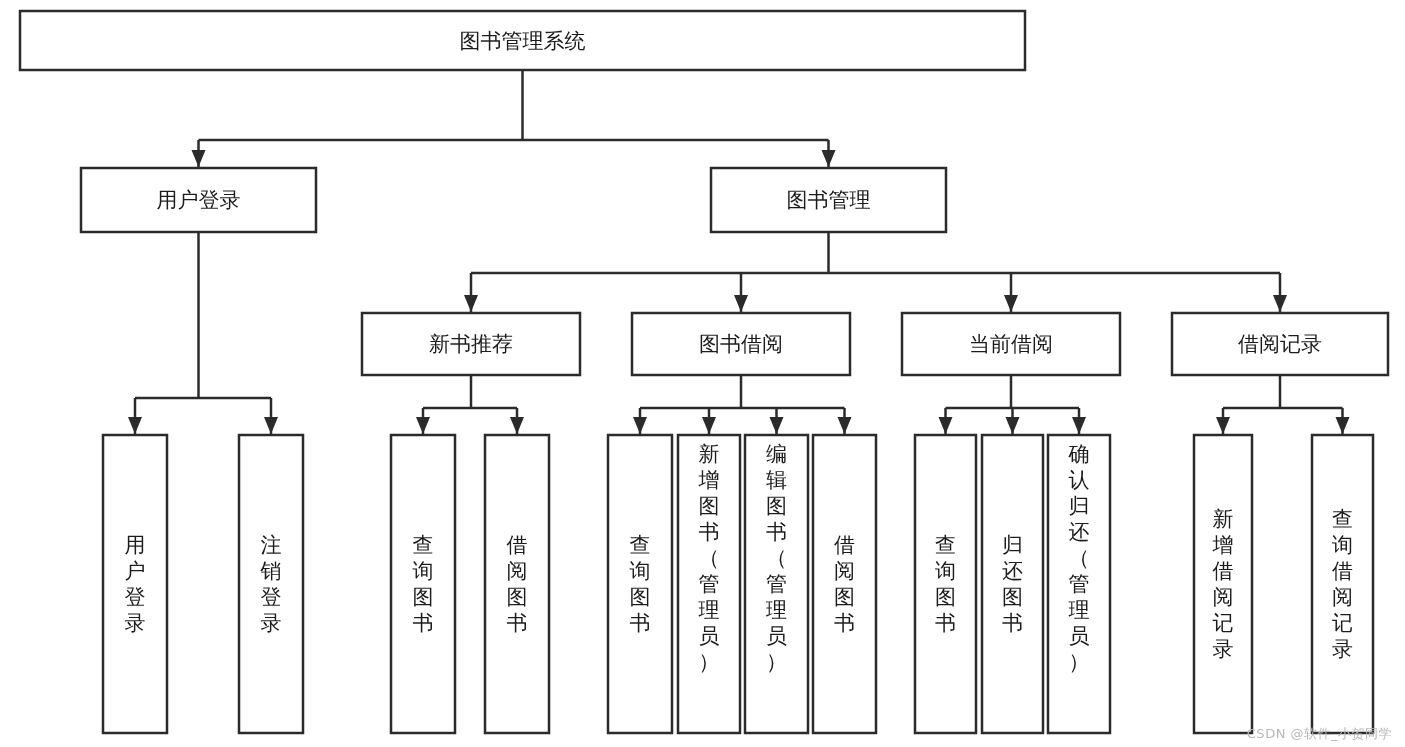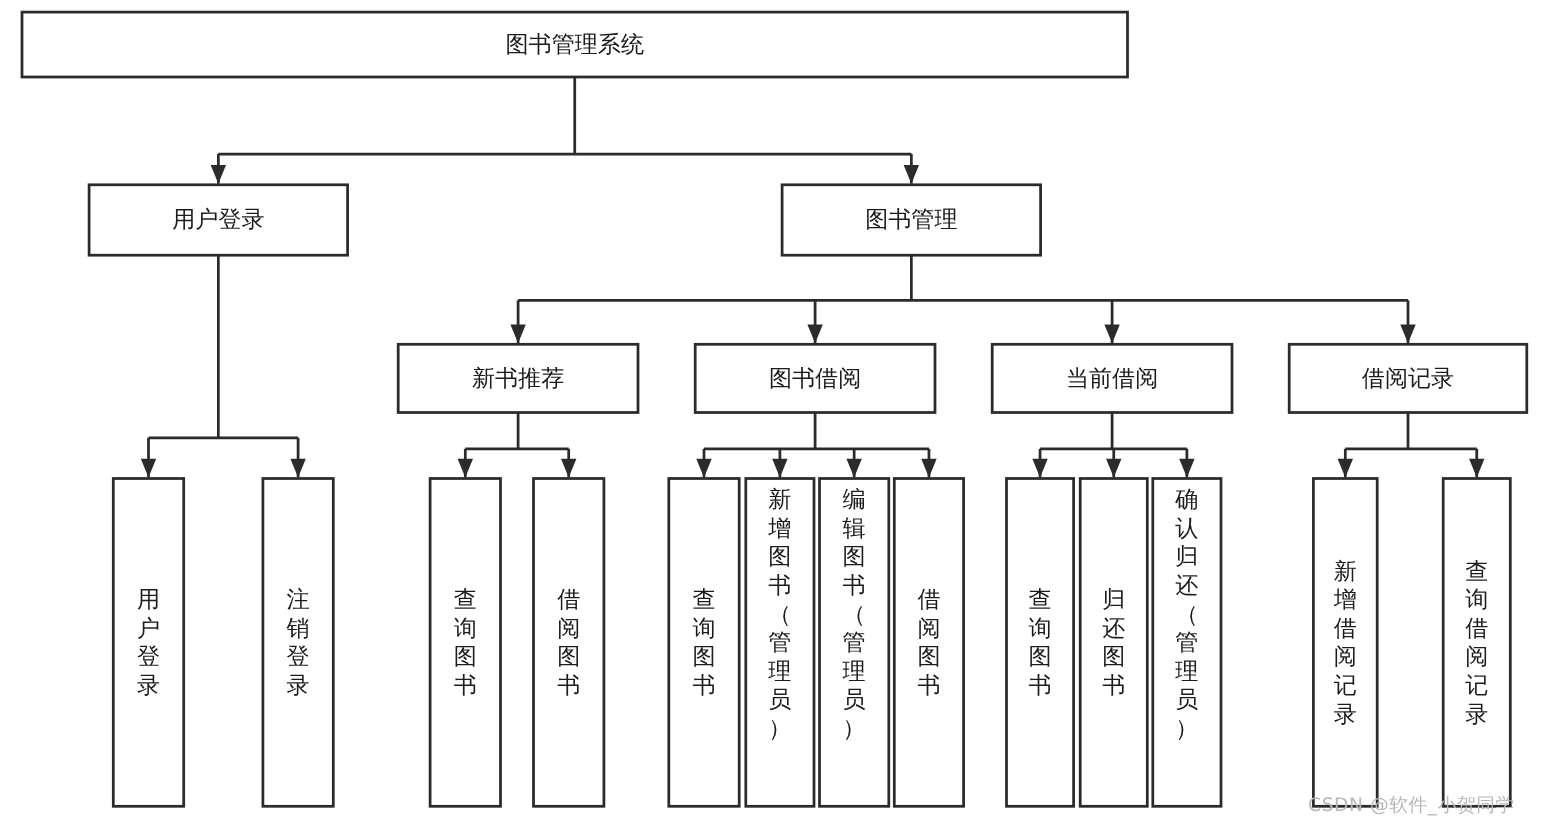--- a/index.html
+++ b/index.html
@@ -49,24 +49,24 @@
     stroke: #2b2b2b;
     stroke-width: 2.5;
     fill: none;
   }
   .arrow-head {
     fill: #2b2b2b;
     stroke: none;
   }
   .watermark {
     position: absolute;
-    right: 28px;
+    right: 13px;
     bottom: 4px;
     font-family: "DejaVu Sans", "Liberation Sans", sans-serif;
-    font-size: 17px;
+    font-size: 13px;
     color: #b8b8b8;
     letter-spacing: 0.5px;
     white-space: nowrap;
     user-select: none;
   }
 </style>
 </head>
 <body>
 
 <div id="diagram-root">

